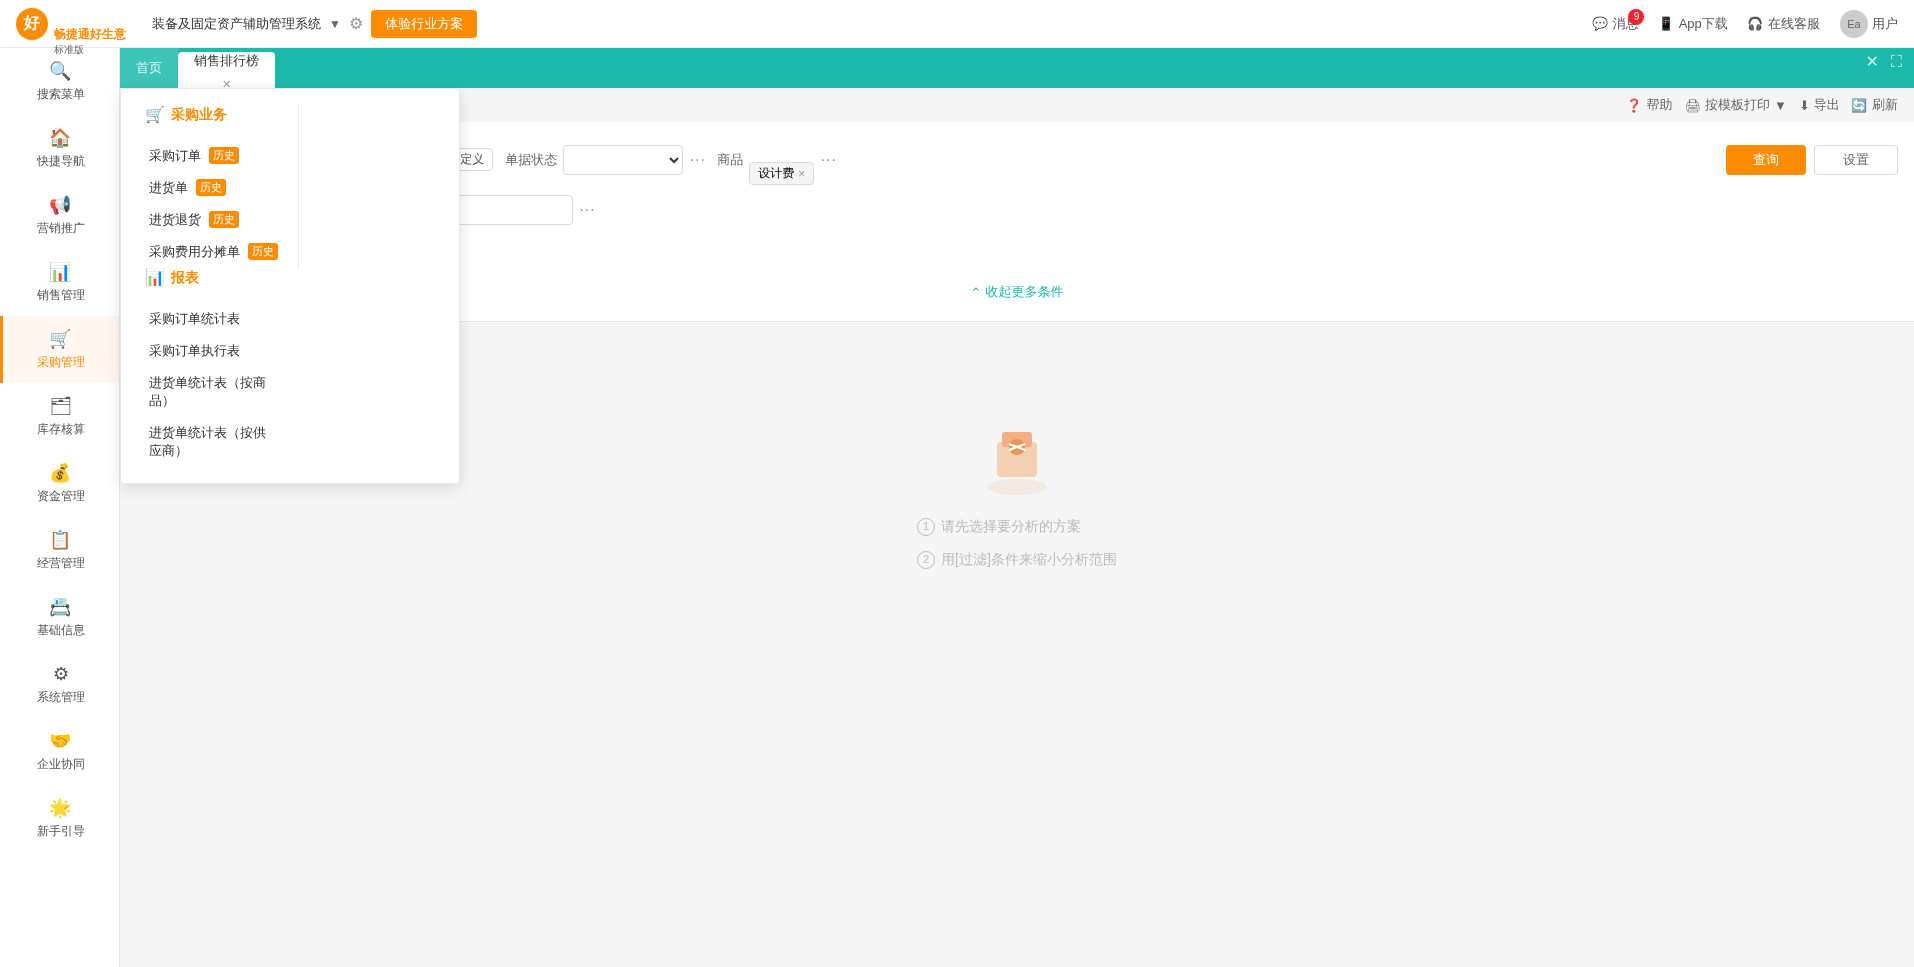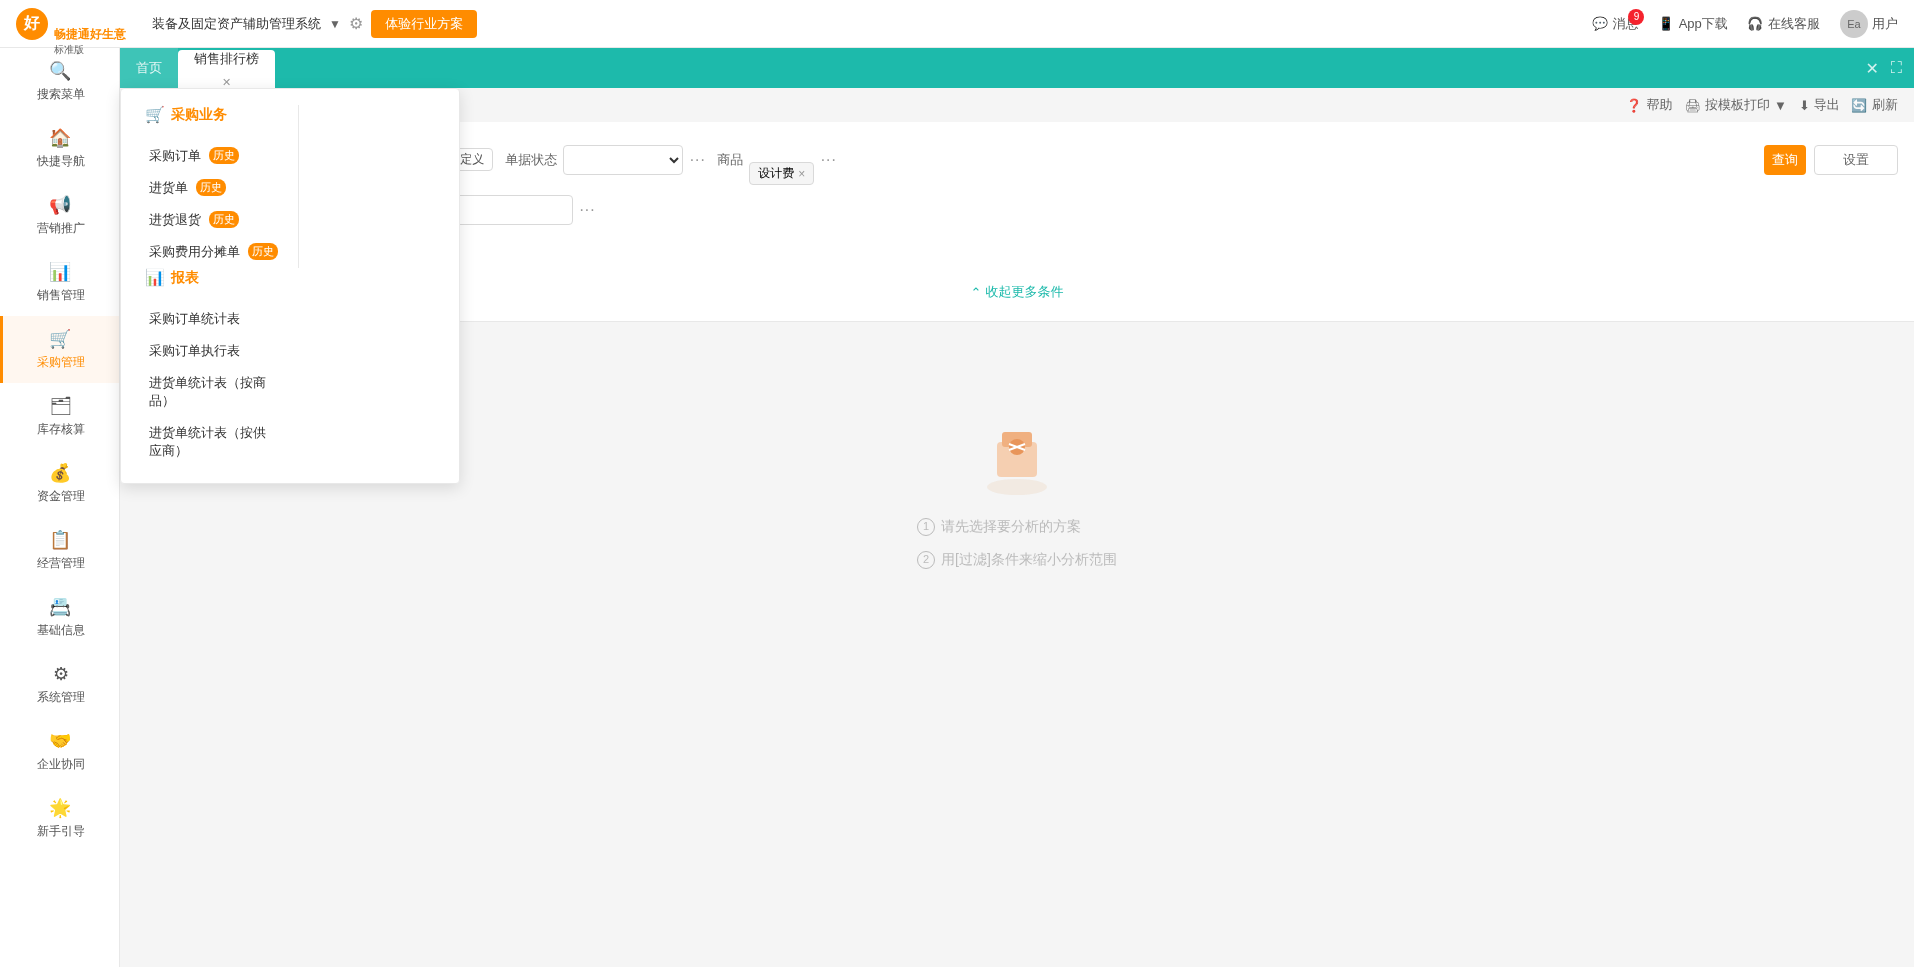--- a/index.html
+++ b/index.html
@@ -174,21 +174,21 @@
       flex-direction: column;
       height: 100%;
       overflow: hidden;
     }
 
     
     .tab-bar {
       height: 40px;
       background: #1dbaab;
       display: flex;
-      align-items: center;
+      align-items: flex-start;
       padding: 0;
     }
     .tab-item {
       height: 40px;
       padding: 0 16px;
       display: flex;
       align-items: center;
       cursor: pointer;
       font-size: 13px;
       color: rgba(255,255,255,0.85);
@@ -340,21 +340,21 @@
       cursor: pointer;
       font-size: 13px;
       background: none;
       border: none;
     }
     .query-btn {
       background: #ff8c00;
       color: white;
       border: none;
       border-radius: 4px;
-      padding: 6px 8px;
+      padding: 6px 27px;
       cursor: pointer;
       font-size: 13px;
     }
     .setting-btn {
       background: #fff;
       color: #666;
       border: 1px solid #d9d9d9;
       border-radius: 4px;
       padding: 5px 28px;
       cursor: pointer;
@@ -444,21 +444,21 @@
       align-items: flex-start;
       padding: 7px 4px;
       cursor: pointer;
       font-size: 13px;
       color: #333;
       gap: 8px;
     }
     .history-badge {
       background: #ff8c00;
       color: white;
-      border-radius: 8px;
+      border-radius: 3px;
       padding: 1px 4px;
       font-size: 11px;
     }
     .dropdown-right-col .dropdown-menu-item {
       padding: 7px 4px;
     }
 
     
     .top-toolbar {
       display: flex;

